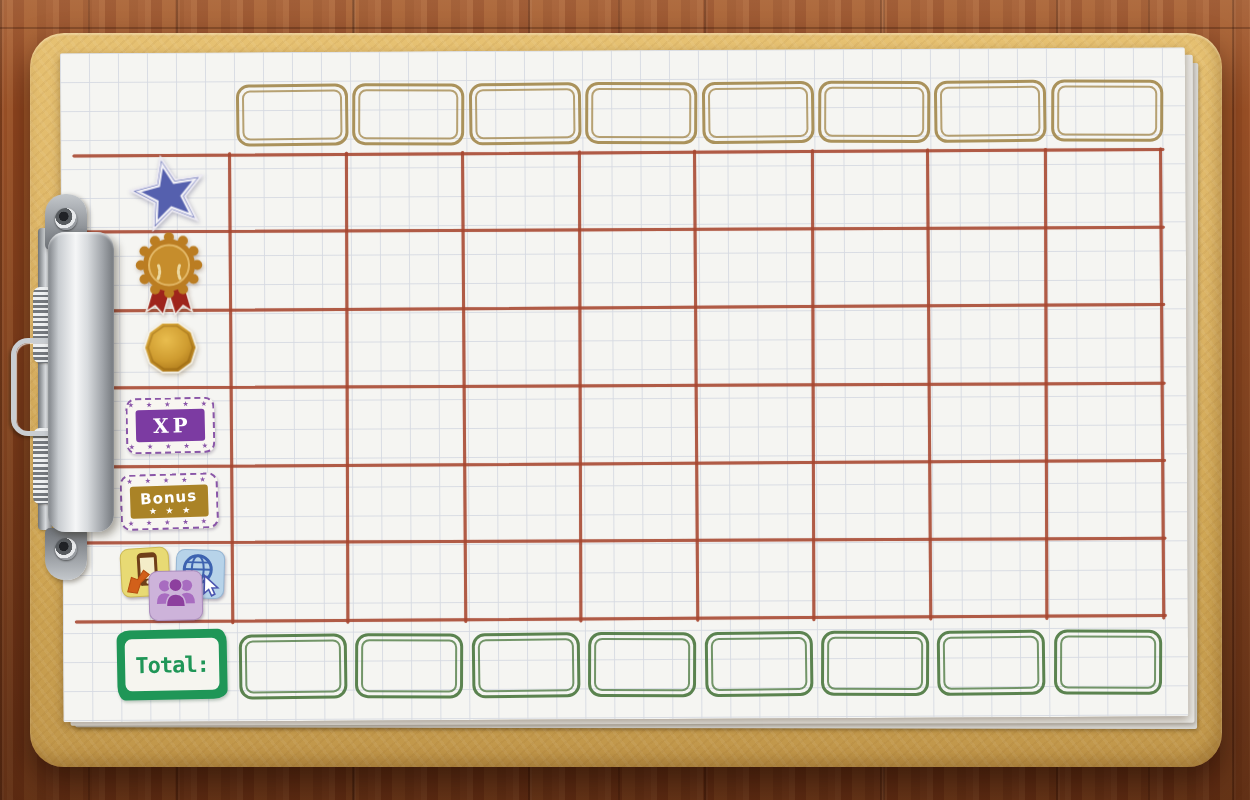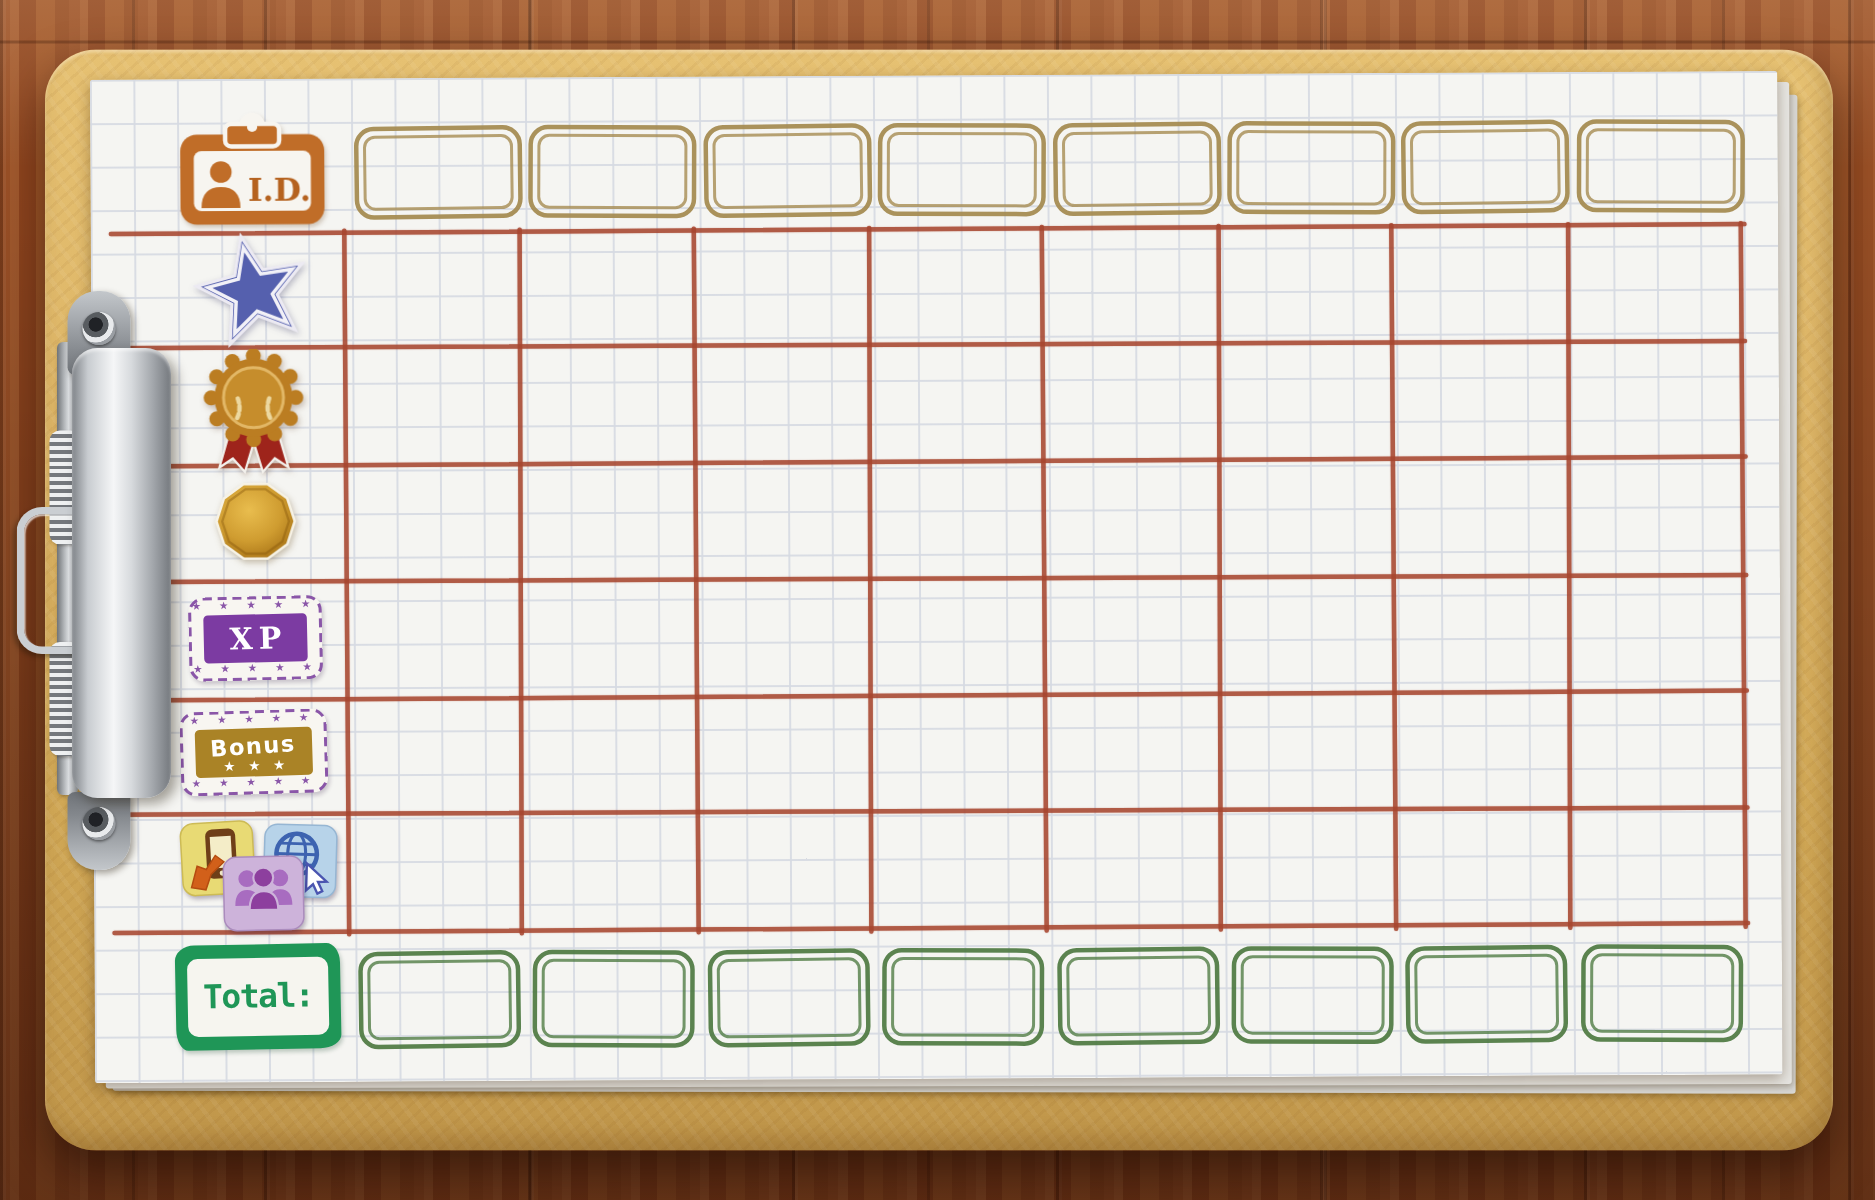--- a/index.html
+++ b/index.html
@@ -193,32 +193,20 @@
           <div class="cell" style="left: 171px; top: 492.5px; width: 112.4px; height: 73.7px;"></div>
           <div class="cell" style="left: 287.4px; top: 492.5px; width: 112.4px; height: 73.7px;"></div>
           <div class="cell" style="left: 403.8px; top: 492.5px; width: 112.4px; height: 73.7px;"></div>
           <div class="cell" style="left: 520.2px; top: 492.5px; width: 112.4px; height: 73.7px;"></div>
           <div class="cell" style="left: 636.6px; top: 492.5px; width: 112.4px; height: 73.7px;"></div>
           <div class="cell" style="left: 753px; top: 492.5px; width: 112.4px; height: 73.7px;"></div>
           <div class="cell" style="left: 869.4px; top: 492.5px; width: 112.4px; height: 73.7px;"></div>
           <div class="cell" style="left: 985.8px; top: 492.5px; width: 112.4px; height: 73.7px;"></div>
         </div>
 
-      <div class="rowicon" style="left:56px;top:22px;width:104px;height:78px;">
-        <svg width="104" height="78" viewBox="0 0 104 78" style="filter:drop-shadow(1px 2px 1.5px rgba(90,50,10,.25));">
-          <circle cx="52" cy="9" r="8.5" fill="#f7f5f0"></circle>
-          <rect x="4" y="15" width="96" height="60" rx="11" fill="var(--c-id_badge,#c06d28)"></rect>
-          <rect x="13" y="26" width="78" height="40" rx="5" fill="#f7f5f0"></rect>
-          <rect x="34" y="8" width="36" height="15" rx="4" fill="var(--c-id_badge,#c06d28)" stroke="#f7f5f0" stroke-width="3"></rect>
-          <circle cx="52" cy="10" r="3.4" fill="#f7f5f0"></circle>
-          <circle cx="31" cy="40" r="7.2" fill="var(--c-id_badge,#c06d28)"></circle>
-          <path d="M18 64 Q18 50 31 50 Q44 50 44 64 Z" fill="var(--c-id_badge,#c06d28)"></path>
-          <text x="49" y="59" font-family="DejaVu Serif, serif" font-weight="bold" font-size="21" fill="#b5621f">I.D.</text>
-        </svg>
-      </div>
       <div id="header-boxes">
           <div class="sbox head" style="left: 176px; top: 32px; transform: rotate(-0.45deg);">
             <div class="sbox-in"></div>
             <span class="boxval"></span>
           </div>
           <div class="sbox head" style="left: 292.4px; top: 32px; transform: rotate(0.5deg);">
             <div class="sbox-in"></div>
             <span class="boxval"></span>
           </div>
           <div class="sbox head" style="left: 408.8px; top: 32px; transform: rotate(-0.45deg);">

